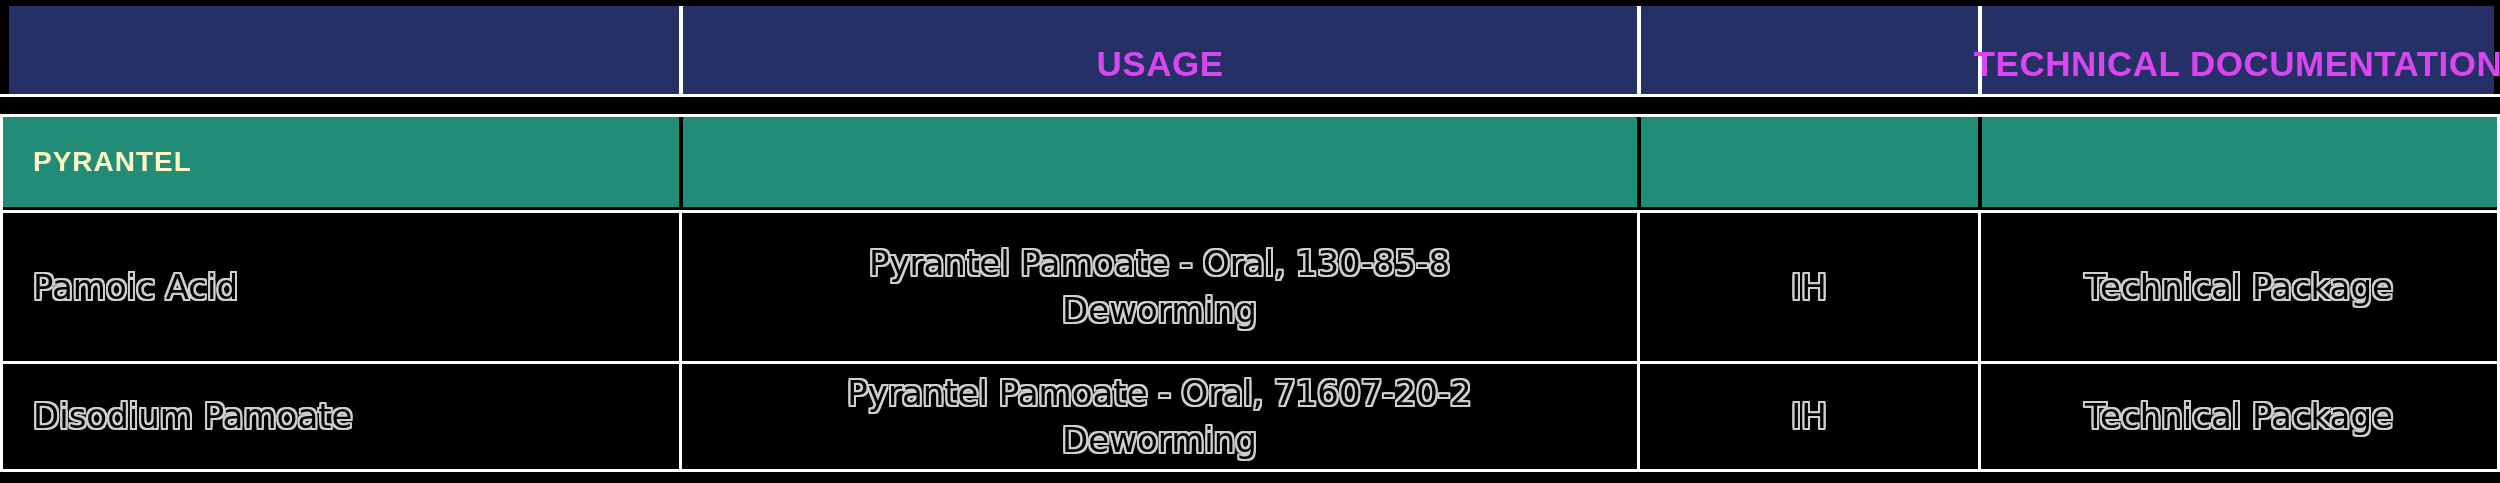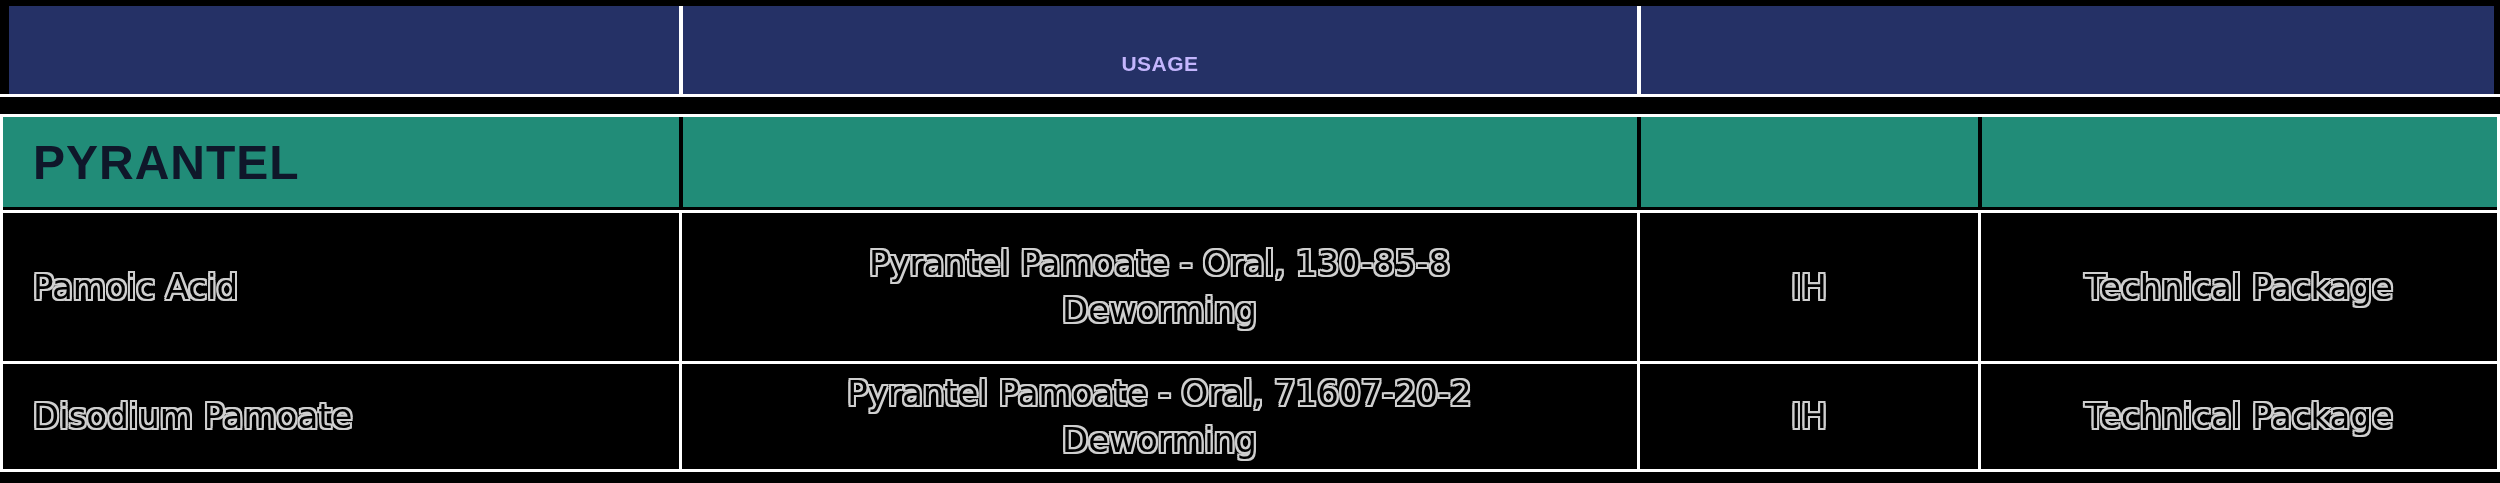--- a/index.html
+++ b/index.html
@@ -23,21 +23,21 @@
     background:var(--header-bg);
     display:grid;
     grid-template-columns:670px 958px 341px 516px;
   }
   .hcell{
     display:flex;align-items:center;justify-content:center;
     box-sizing:border-box;
   }
   .hcell + .hcell{border-left:4px solid var(--divider);}
   .hlabel{
-    color:#c4b5fd;font-weight:bold;font-size:21px;letter-spacing:0.5px;
+    color:#d946ef;font-weight:bold;font-size:35px;letter-spacing:0.5px;
     font-family:"Liberation Sans",sans-serif;
     white-space:nowrap;
     margin-top:28px;
   }
 
   .full-rule{height:3px;background:var(--divider);}
   .gap{height:17px;background:#000;}
 
   
   .main-table{
@@ -50,21 +50,21 @@
   }
   .cell{
     display:flex;align-items:center;justify-content:center;
     box-sizing:border-box;text-align:center;
   }
   .cell.left{justify-content:flex-start;text-align:left;padding-left:30px;}
 
   .row.section{height:90px;background:var(--section-bg);}
   .row.section .cell + .cell{border-left:4px solid #000;}
   .section-title{
-    color:#0f172a;font-weight:bold;font-size:48px;letter-spacing:1px;
+    color:#fef9c3;font-weight:bold;font-size:28px;letter-spacing:1px;
     font-family:"Liberation Sans",sans-serif;
   }
 
   .hr-black{height:3px;background:#000;}
   .hr-white{height:3px;background:var(--divider);}
 
   .row.data{background:var(--row-bg);}
   .row.data.r1{height:148px;}
   .row.data.r2{height:105px;}
   .row.data .cell + .cell{border-left:3px solid var(--divider);}
@@ -88,20 +88,23 @@
 </style>
 </head>
 <body>
 
 <div class="header-table">
   <div class="hcell"></div>
   <div class="hcell">
     <span class="hlabel">USAGE</span>
   </div>
   <div class="hcell"></div>
+  <div class="hcell">
+    <span class="hlabel">TECHNICAL DOCUMENTATION</span>
+  </div>
 </div>
 
 <div class="full-rule"></div>
 <div class="gap"></div>
 
 <div class="main-table">
 
   <div class="row section">
     <div class="cell left">
       <span class="section-title">PYRANTEL</span>

